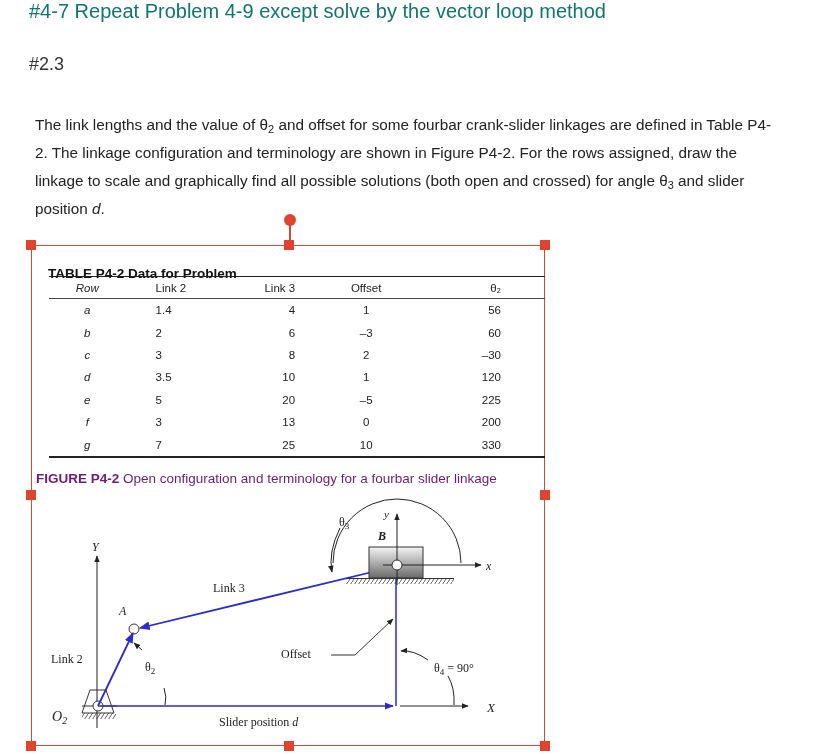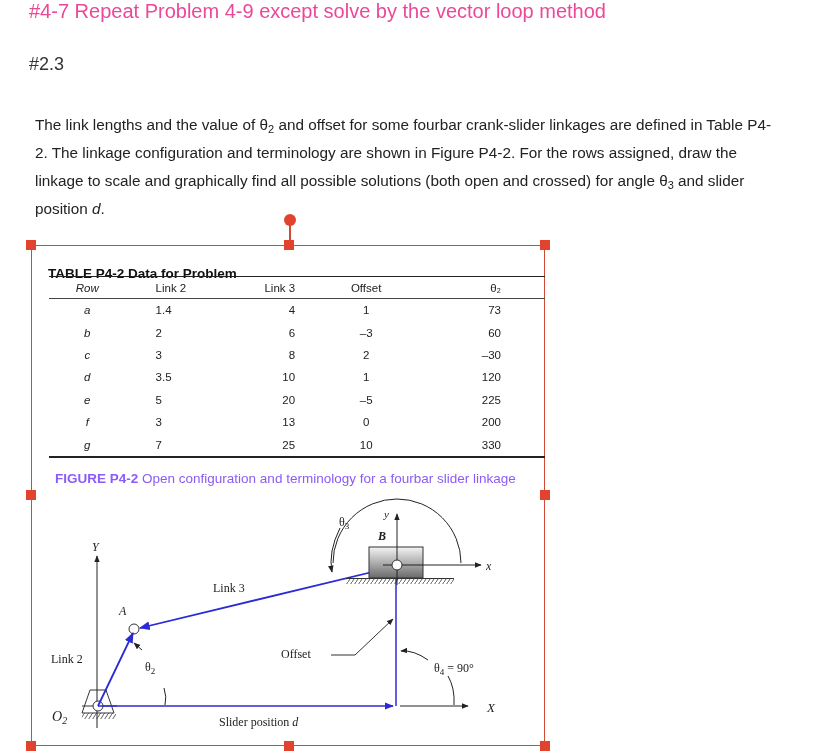--- a/index.html
+++ b/index.html
@@ -1,38 +1,38 @@
 <!DOCTYPE html>
 <html><head>
   <meta charset="utf-8">
   <style>
     html, body { margin:0; padding:0; background:#ffffff; }
     body { width:813px; height:756px; position:relative; overflow:hidden; font-family:"Liberation Sans", sans-serif; color:#222; }
     .abs { position:absolute; }
-    .h1 { left:29px; top:0px; font-size:20px; color:#ec4899; white-space:nowrap; }
+    .h1 { left:29px; top:0px; font-size:20px; color:#0f766e; white-space:nowrap; }
     .h2 { left:29px; top:54px; font-size:18px; color:#333; }
     .para { left:35px; top:111px; width:740px; font-size:15.3px; line-height:28px; color:#222; }
     .para sub { font-size:11px; vertical-align:-3px; line-height:0; }
     .para i { font-style:italic; }
     .frame { left:31px; top:245px; width:514px; height:501px; border:1.5px solid #cf4a37; box-sizing:border-box; }
     .handle { width:10px; height:10px; background:#e2432f; }
     .rot-dot { width:12px; height:12px; border-radius:50%; background:#e2432f; }
     .rot-line { width:1.5px; background:#cf4a37; }
     .tcap { left:48px; top:266px; font-size:13.5px; font-weight:bold; color:#111; }
     table.data { position:absolute; left:49px; top:276px; width:496px; border-collapse:collapse; font-size:11.5px; color:#222; }
     table.data th { font-weight:normal; font-size:11.5px; height:21px; border-top:1.5px solid #222; border-bottom:1.5px solid #444; padding:0; }
     table.data td { height:22.4px; padding:0; }
     table.data tr:last-child td { border-bottom:2.5px solid #222; }
     .c-row { width:90px; text-align:center; font-style:italic; }
     .c-l2 { width:78px; text-align:left; padding-left:30px !important; }
     .c-l3 { width:86px; text-align:right; padding-right:28px !important; }
     .c-off { width:100px; text-align:center; }
     .c-th2 { width:110px; text-align:right; padding-right:44px !important; }
     th.c-l2 { text-align:left; }
-    .fcap { left:55px; top:471px; font-size:13.5px; color:#8b5cf6; white-space:nowrap; }
+    .fcap { left:36px; top:471px; font-size:13.5px; color:#701a75; white-space:nowrap; }
     .fcap b { font-weight:bold; }
     svg.fig { position:absolute; left:0; top:0; }
     .fig text { font-family:"Liberation Serif", serif; fill:#222; }
   </style>
 </head>
 <body>
 
 <div class="abs h1">#4-7 Repeat Problem 4-9 except solve  by the vector loop method</div>
 <div class="abs h2">#2.3</div>
 
@@ -62,21 +62,21 @@
       <th class="c-off">Offset</th>
       <th class="c-th2" style="font-weight:normal;">θ₂</th>
     </tr>
   </thead>
   <tbody>
     <tr>
       <td class="c-row">a</td>
       <td class="c-l2">1.4</td>
       <td class="c-l3">4</td>
       <td class="c-off">1</td>
-      <td class="c-th2">73</td>
+      <td class="c-th2">56</td>
     </tr>
     <tr>
       <td class="c-row">b</td>
       <td class="c-l2">2</td>
       <td class="c-l3">6</td>
       <td class="c-off">–3</td>
       <td class="c-th2">60</td>
     </tr>
     <tr>
       <td class="c-row">c</td>

